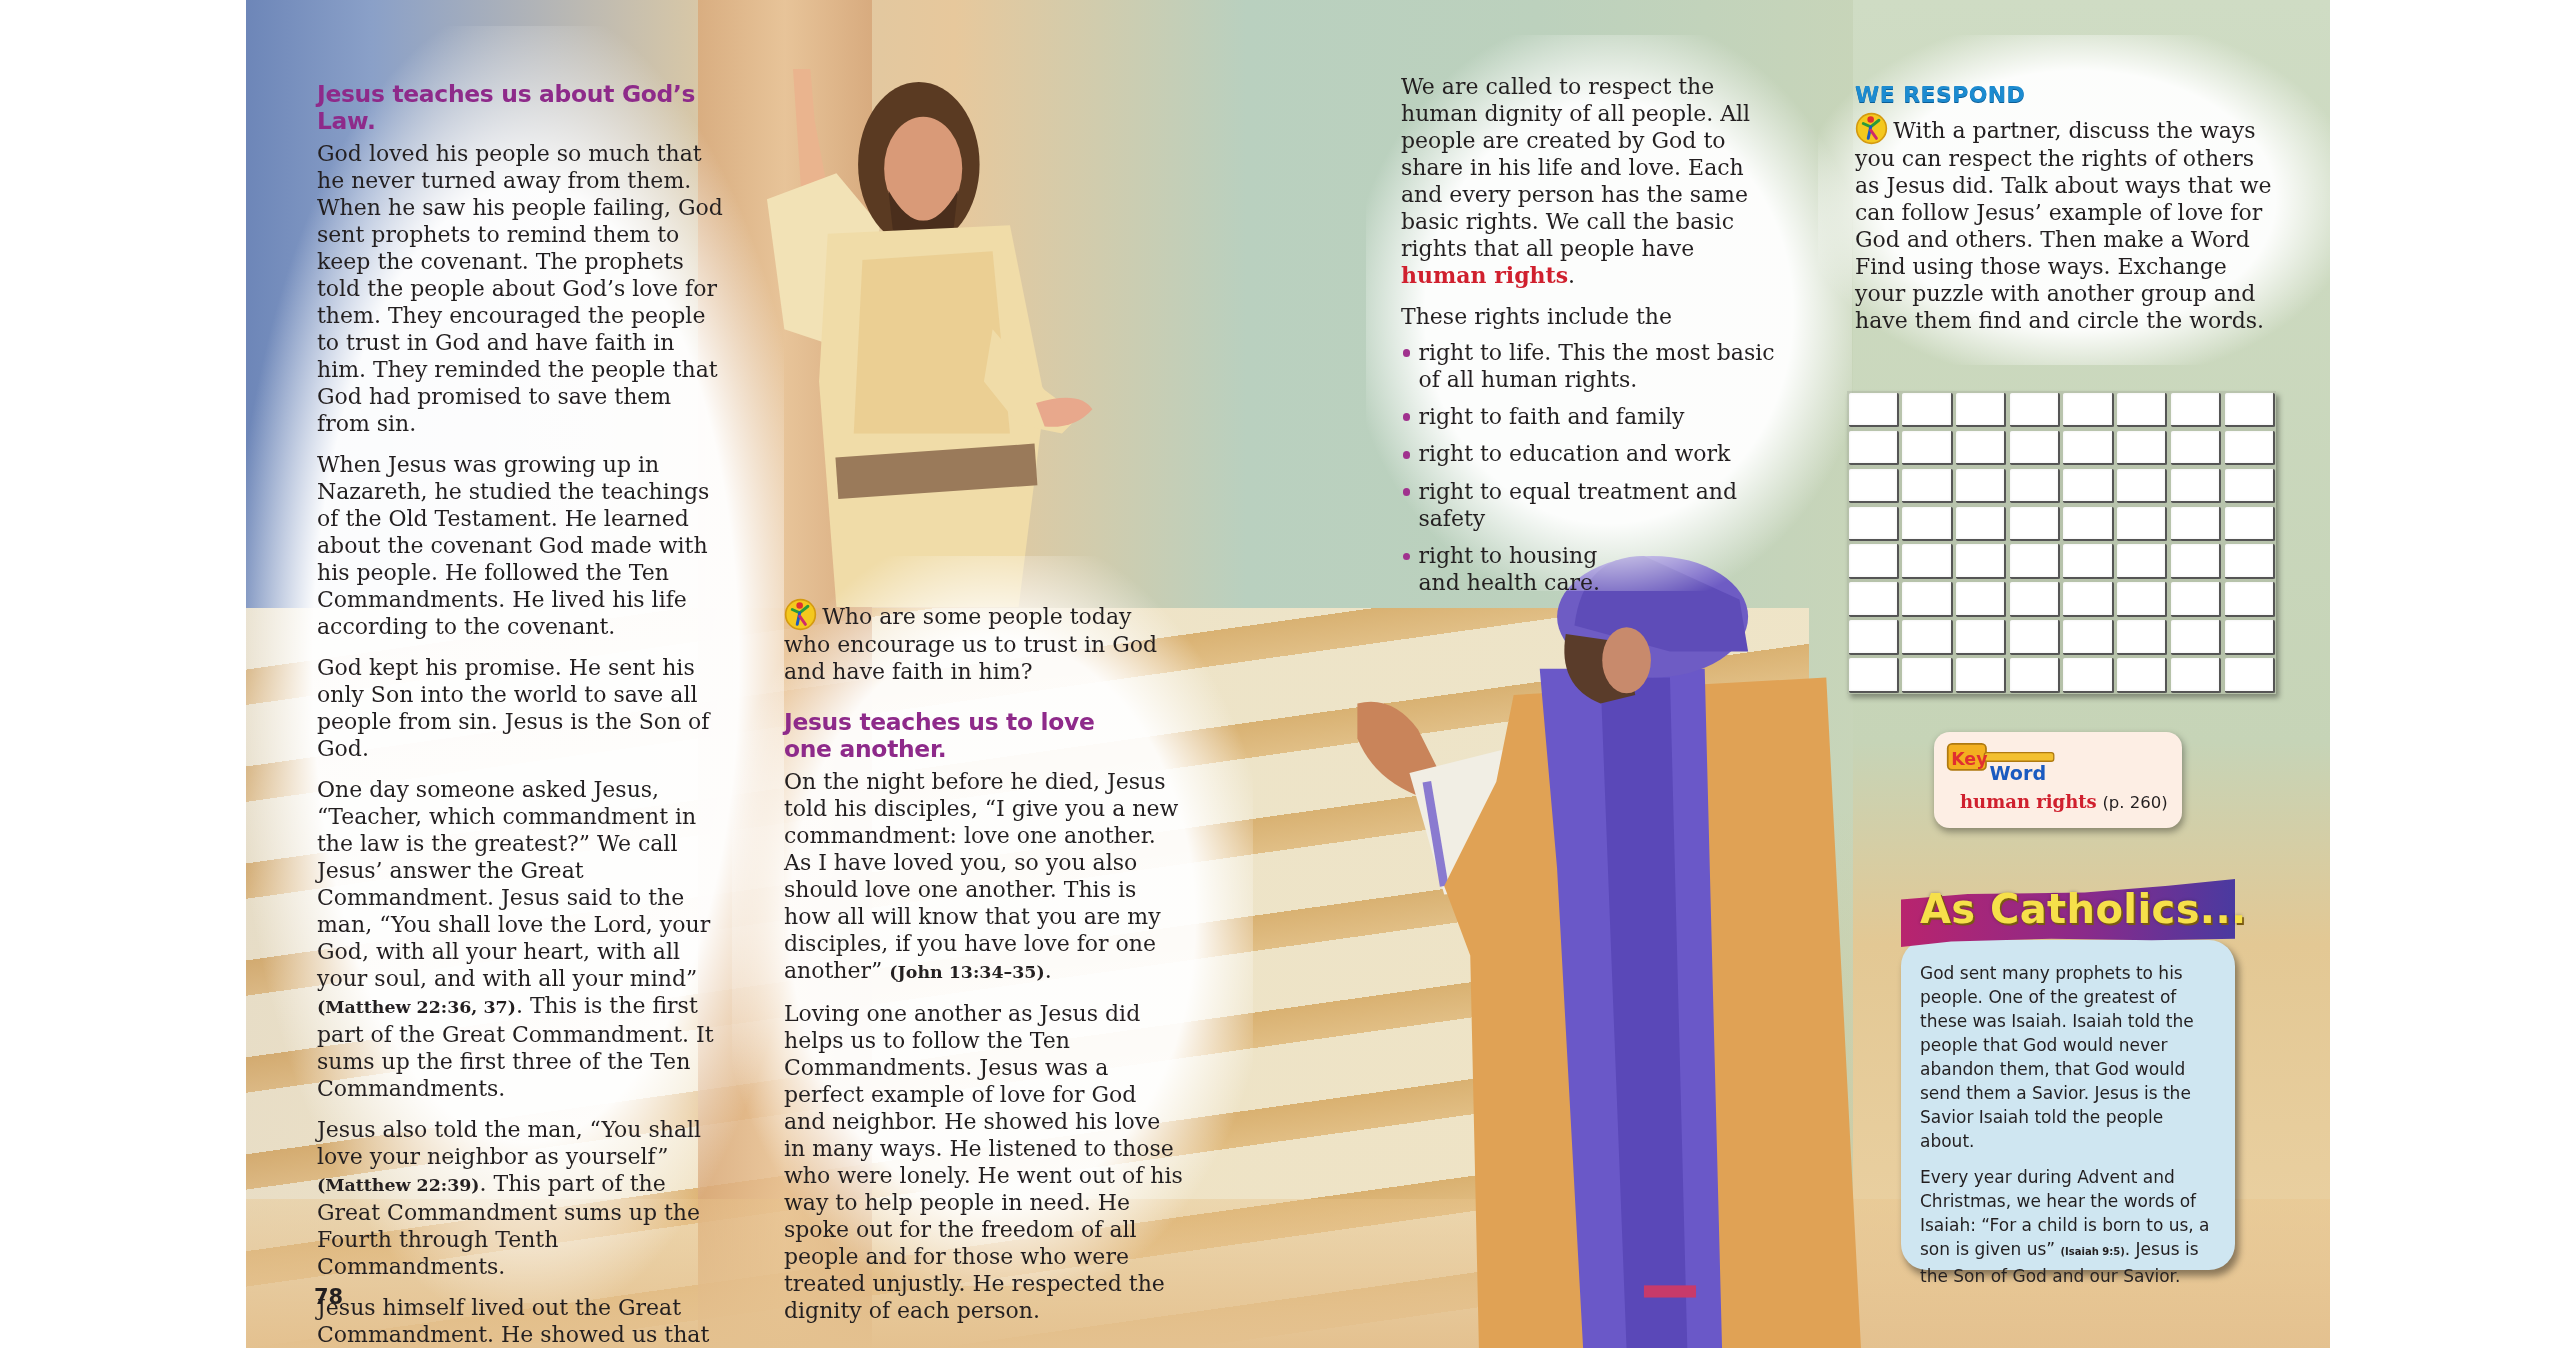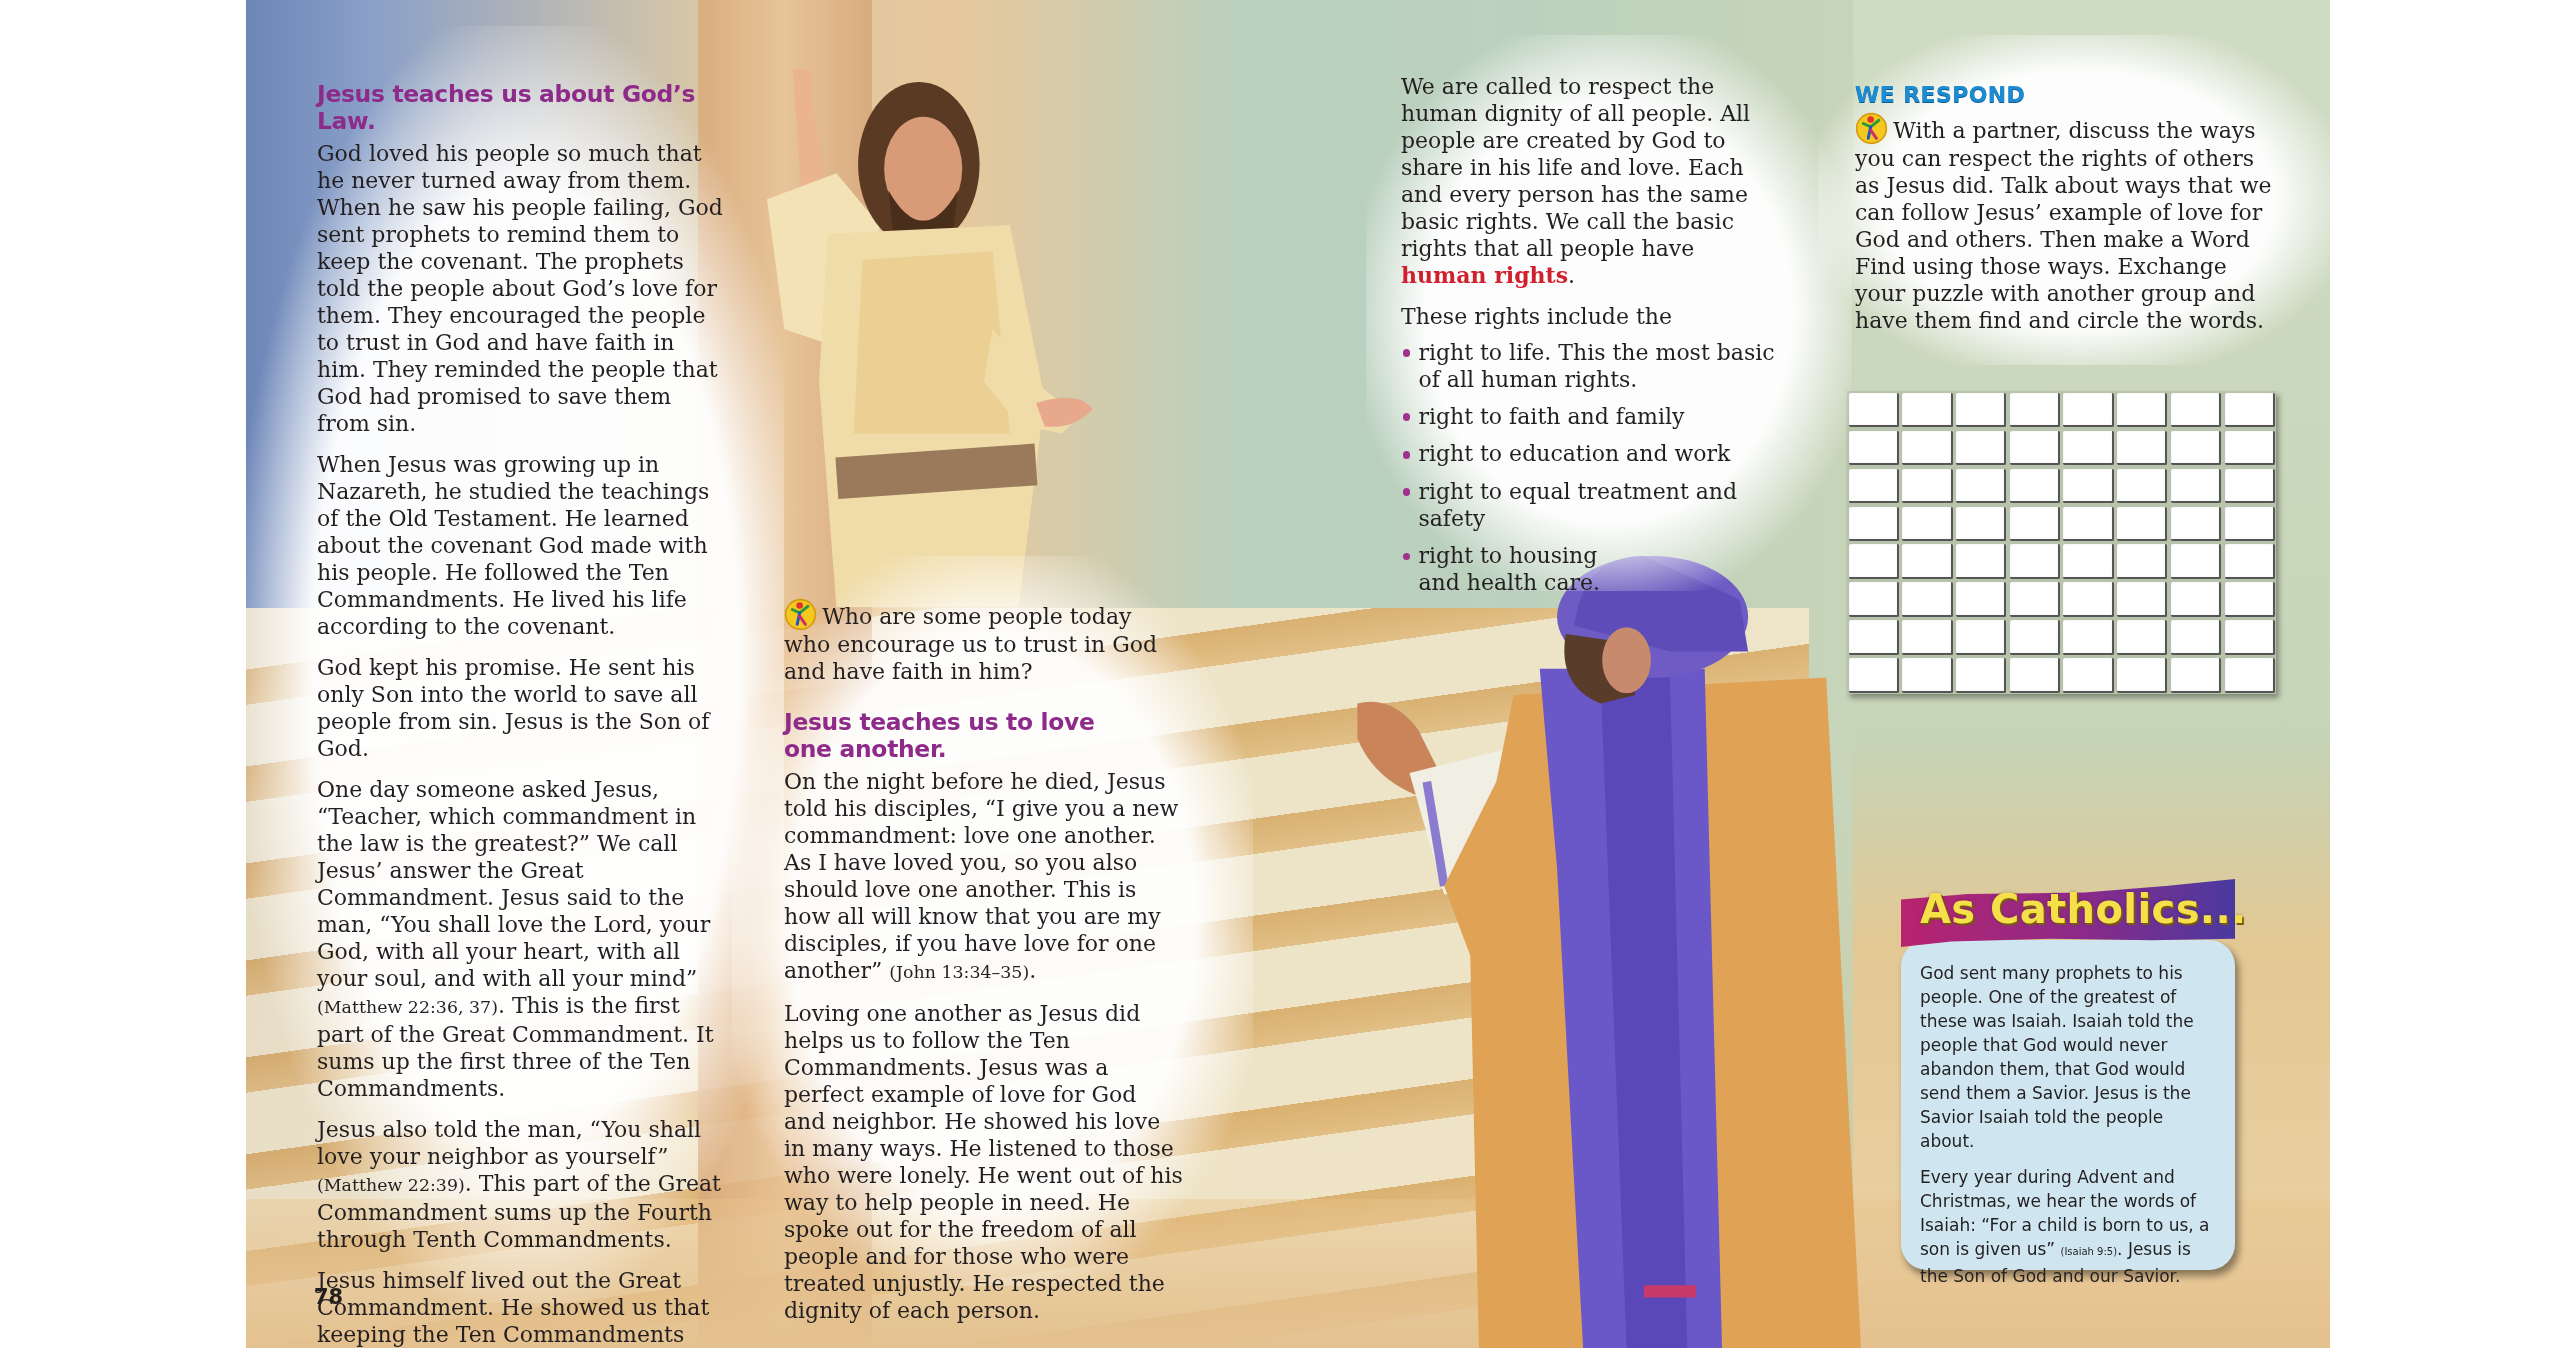--- a/index.html
+++ b/index.html
@@ -34,21 +34,21 @@
   .glow-mid { position:absolute; left:486px; top:556px; width:521px; height:730px;
     background:radial-gradient(ellipse 54% 54% at 50% 50%, rgba(255,255,255,0.95) 72%, rgba(255,255,255,0) 100%); }
   .glow-right1 { position:absolute; left:1120px; top:35px; width:486px; height:556px;
     background:radial-gradient(ellipse 54% 54% at 50% 50%, rgba(255,255,255,0.96) 70%, rgba(255,255,255,0) 100%); }
   .glow-right2 { position:absolute; left:1572px; top:35px; width:521px; height:330px;
     background:radial-gradient(ellipse 54% 56% at 50% 50%, rgba(255,255,255,0.95) 70%, rgba(255,255,255,0) 100%); }
 
   .heading { font-family:"DejaVu Sans", "Liberation Sans", sans-serif; font-weight:bold;
     color:#8e2a8a; font-size:23.4px; line-height:27px; margin:0 0 5.2px 0; letter-spacing:-0.3px; }
   p { margin:0 0 14px 0; }
-  .cite { font-size:17.4px; }
+  .cite { font-size:17.4px;font-weight:bold; }
   .kw { color:#d0202e; font-weight:bold; }
   ul.rights { list-style:none; margin:0; padding:0; }
   ul.rights li { position:relative; padding-left:17.4px; margin-bottom:10.4px; }
   ul.rights li::before { content:""; position:absolute; left:1.7px; top:10.4px; width:7.8px; height:7.8px;
     border-radius:50%; background:#a0328e; }
 
   .respond-title { font-family:"DejaVu Sans", "Liberation Sans", sans-serif; font-weight:bold;
     color:#1c8bd0; font-size:22px; letter-spacing:0.4px; margin-bottom:3.5px;
     text-shadow:0 0.9px 0 #0b5d96; }
   .activity-icon { display:inline-block; width:33px; height:33px; vertical-align:-7px; margin-right:5.2px; }
@@ -238,20 +238,32 @@
       <div class="wf-cell"></div>
       <div class="wf-cell"></div>
       <div class="wf-cell"></div>
       <div class="wf-cell"></div>
       <div class="wf-cell"></div>
       <div class="wf-cell"></div>
       <div class="wf-cell"></div>
       <div class="wf-cell"></div>
     </div>
 
+  <div class="keyword">
+    <svg class="key-logo" viewBox="0 0 130 48">
+      <rect x="2" y="2" width="44" height="30" rx="5" fill="#f3b020" stroke="#b07a10" stroke-width="2"></rect>
+      <rect x="44" y="12" width="80" height="10" rx="3" fill="#f3c030" stroke="#b07a10" stroke-width="1.5"></rect>
+      <text x="6" y="26" font-family="DejaVu Sans, sans-serif" font-weight="bold" font-size="20" fill="#e03030">Key</text>
+      <text x="50" y="44" font-family="DejaVu Sans, sans-serif" font-weight="bold" font-size="22" fill="#1a5ac0">Word</text>
+    </svg>
+    <div class="keyword-term">
+      <span class="kt">human rights</span>
+      <span class="kp">(p. 260)</span>
+    </div>
+  </div>
 
   <div class="catholics">
     <div class="cath-body">
       <p>God sent many prophets to his people. One of the greatest of these was Isaiah. Isaiah told the people that God would never abandon them, that God would send them a Savior. Jesus is the Savior Isaiah told the people about.</p>
       <p><span>Every year during Advent and Christmas, we hear the words of Isaiah: “For a child is born to us, a son is given us”</span> <span class="cite">(Isaiah 9:5)</span><span>. Jesus is the Son of God and our Savior.</span></p>
     </div>
     <div class="cath-banner"></div>
     <div class="cath-title">As Catholics...</div>
   </div>
 

